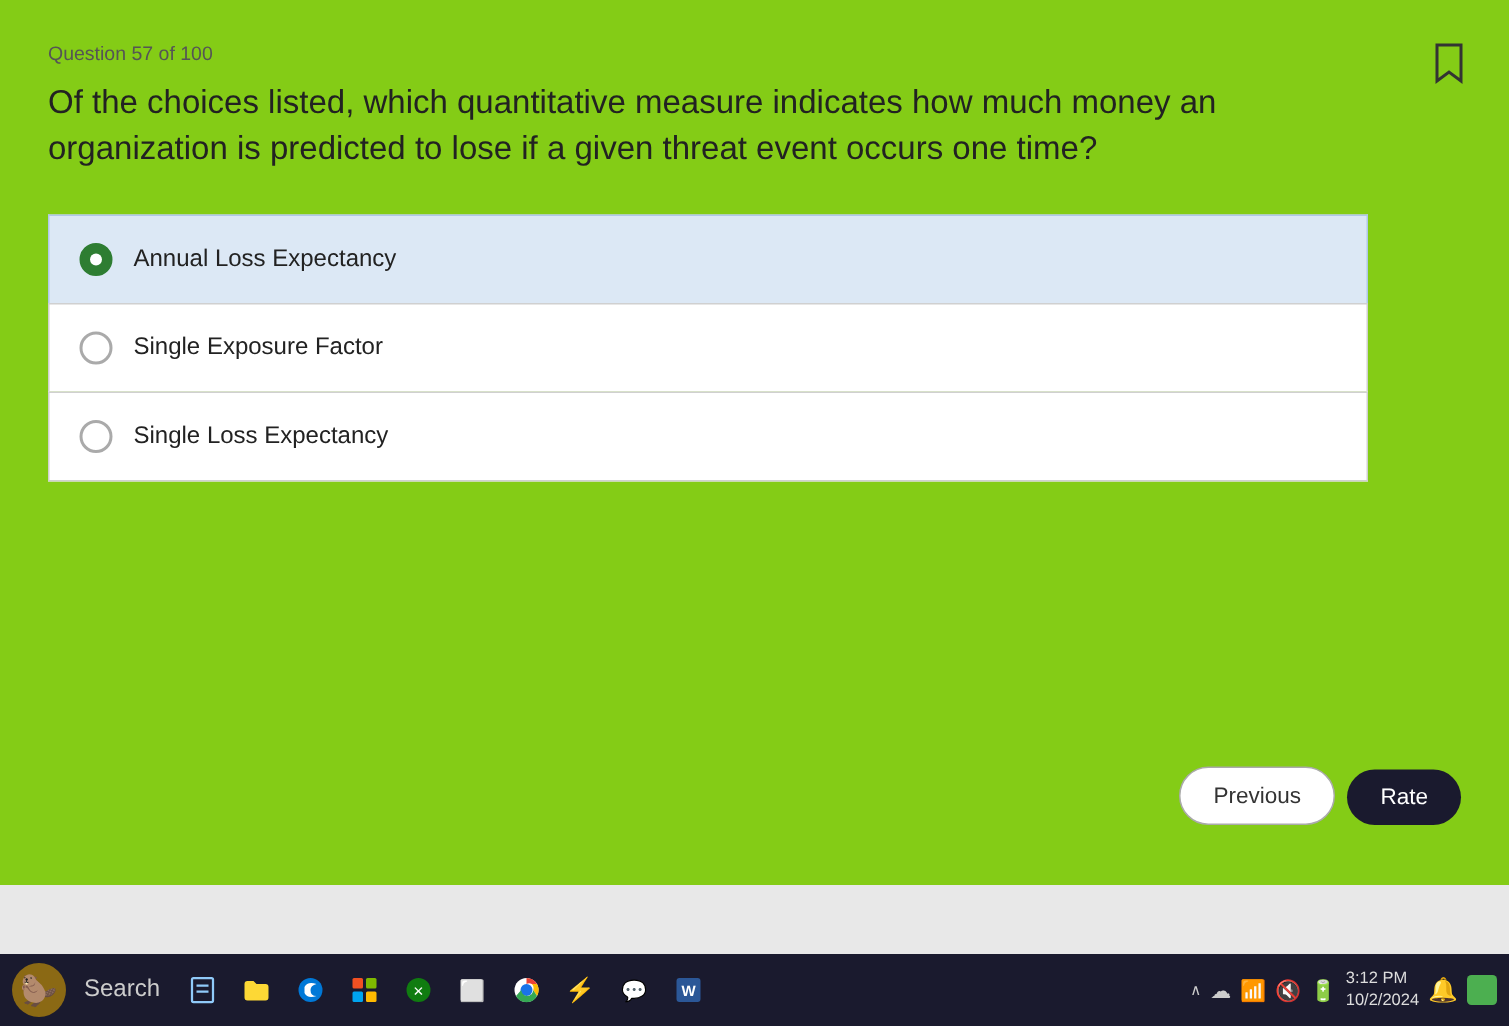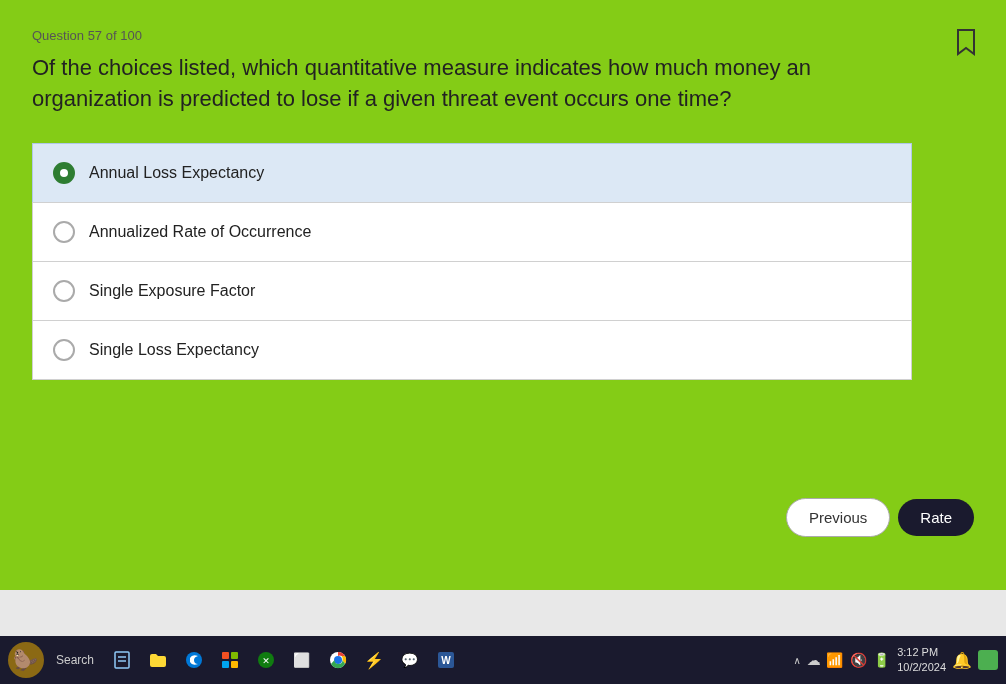--- a/index.html
+++ b/index.html
@@ -101,25 +101,25 @@
       background: #fff;
     }
 
     .option-label {
       font-size: 16px;
       color: #222;
     }
 
     .navigation-area {
       position: absolute;
-      bottom: 53px;
+      bottom: 40px;
       right: 32px;
       display: flex;
       gap: 8px;
-      align-items: center;
+      align-items: flex-end;
     }
 
     .btn-previous {
       padding: 10px 22px;
       border-radius: 20px;
       border: 1px solid #aaa;
       background: #fff;
       font-size: 15px;
       color: #333;
       cursor: pointer;
@@ -203,24 +203,20 @@
 
   <div class="options-list">
 
     <div class="option-row selected">
       <div class="radio-circle checked">
         <span></span>
       </div>
       <span class="option-label">Annual Loss Expectancy</span>
     </div>
 
-    <div class="option-row">
-      <div class="radio-circle"></div>
-      <span class="option-label">Annualized Rate of Occurrence</span>
-    </div>
 
     <div class="option-row">
       <div class="radio-circle"></div>
       <span class="option-label">Single Exposure Factor</span>
     </div>
 
     <div class="option-row">
       <div class="radio-circle"></div>
       <span class="option-label">Single Loss Expectancy</span>
     </div>
@@ -231,21 +227,21 @@
     <button class="btn-previous">Previous</button>
     <button class="btn-next">Rate</button>
   </div>
 
 </div>
 
 <div class="taskbar">
 
   <div class="taskbar-animal">🦫</div>
 
-  <div class="taskbar-icon" style="width:auto; padding: 0 8px; color:#ccc; font-size:12px;">
+  <div class="taskbar-icon" style="width:auto; padding: 0 8px; color:#ccc; font-size:16px;">
     <span>Search</span>
   </div>
 
   <div class="taskbar-icon">
     <svg width="20" height="20" viewBox="0 0 20 20">
       <rect x="3" y="2" width="14" height="16" rx="1" fill="none" stroke="#90caf9" stroke-width="1.5"></rect>
       <line x1="6" y1="7" x2="14" y2="7" stroke="#90caf9" stroke-width="1.5"></line>
       <line x1="6" y1="11" x2="14" y2="11" stroke="#90caf9" stroke-width="1.5"></line>
     </svg>
   </div>

